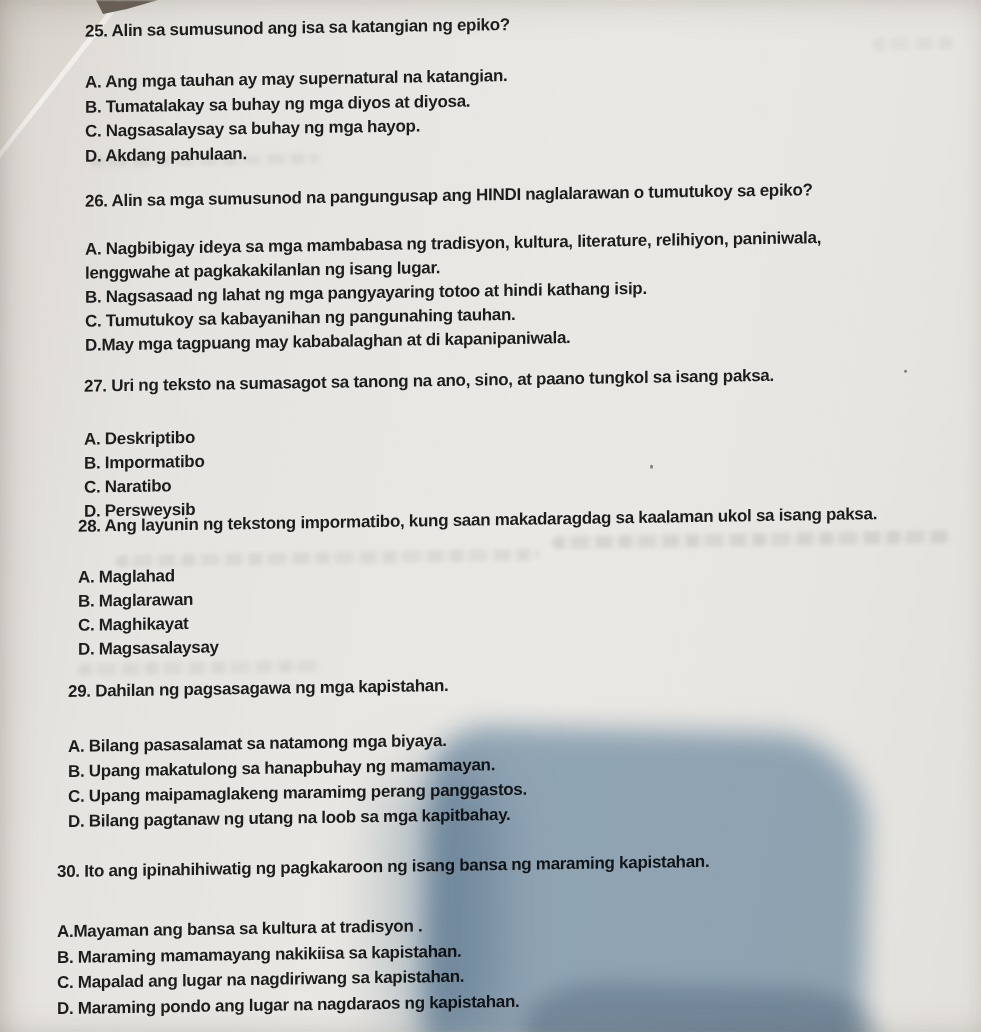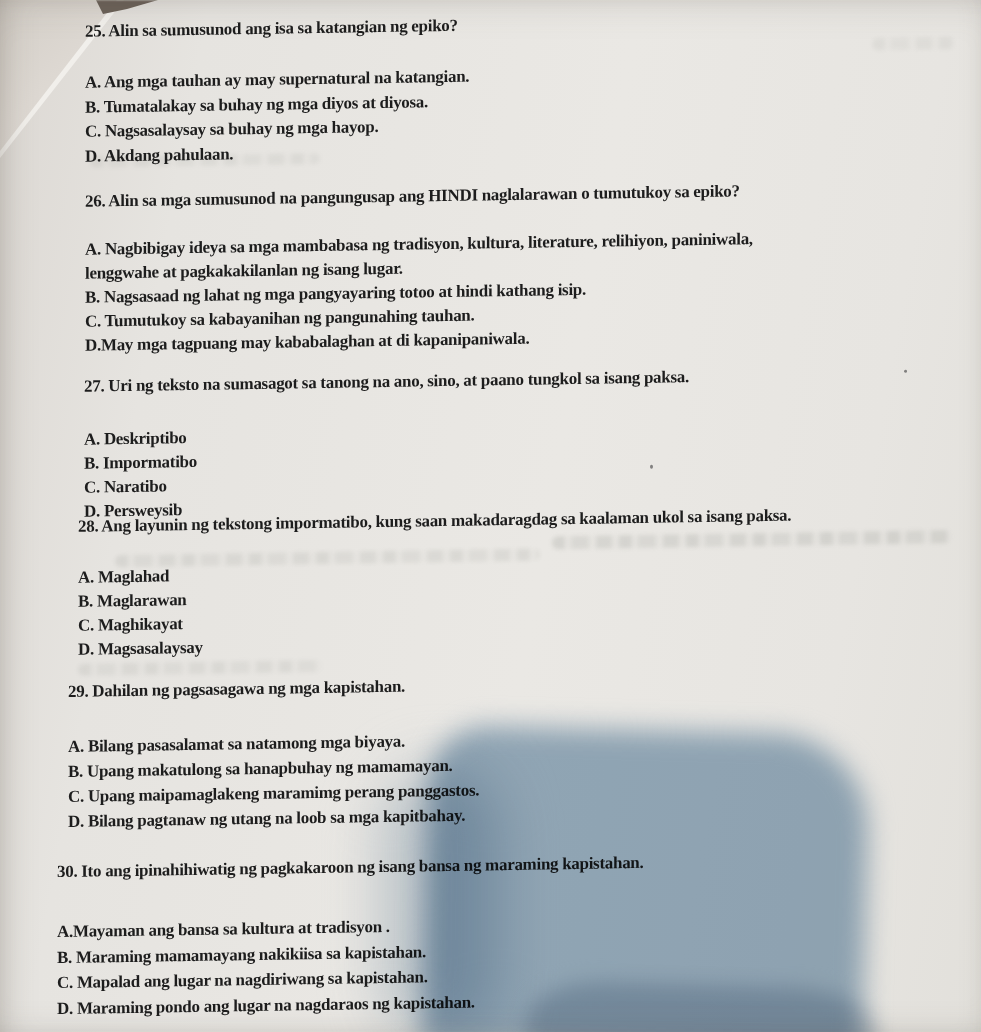--- a/index.html
+++ b/index.html
@@ -1,19 +1,19 @@
 <!DOCTYPE html>
 <html><head>
 <meta charset="utf-8">
 <style>
   html,body{margin:0;padding:0;background:#2a2a2a;}
   .page{
     position:relative;width:981px;height:1032px;overflow:hidden;
     background:linear-gradient(100deg,#dcd8d3 0%,#e6e4e0 18%,#eae8e4 55%,#e7e5e1 82%,#e2e0db 100%);
-    font-family:Liberation Serif, serif;
+    font-family:Liberation Sans, sans-serif;
   }
   .vignette{position:absolute;inset:0;pointer-events:none;z-index:6;
     box-shadow:inset 25px 0 35px -25px rgba(100,92,84,.35),
                inset -15px 0 30px -22px rgba(100,92,84,.18),
                inset 0 28px 40px -30px rgba(100,92,84,.22),
                inset 0 -25px 35px -28px rgba(100,92,84,.18);}
   
   .corner-under{position:absolute;left:0;top:0;width:130px;height:165px;z-index:1;
     clip-path:polygon(0 0,124px 0,0 158px);background:#f1efeb;}
   .corner-shade{position:absolute;left:0;top:0;width:130px;height:160px;z-index:1;

